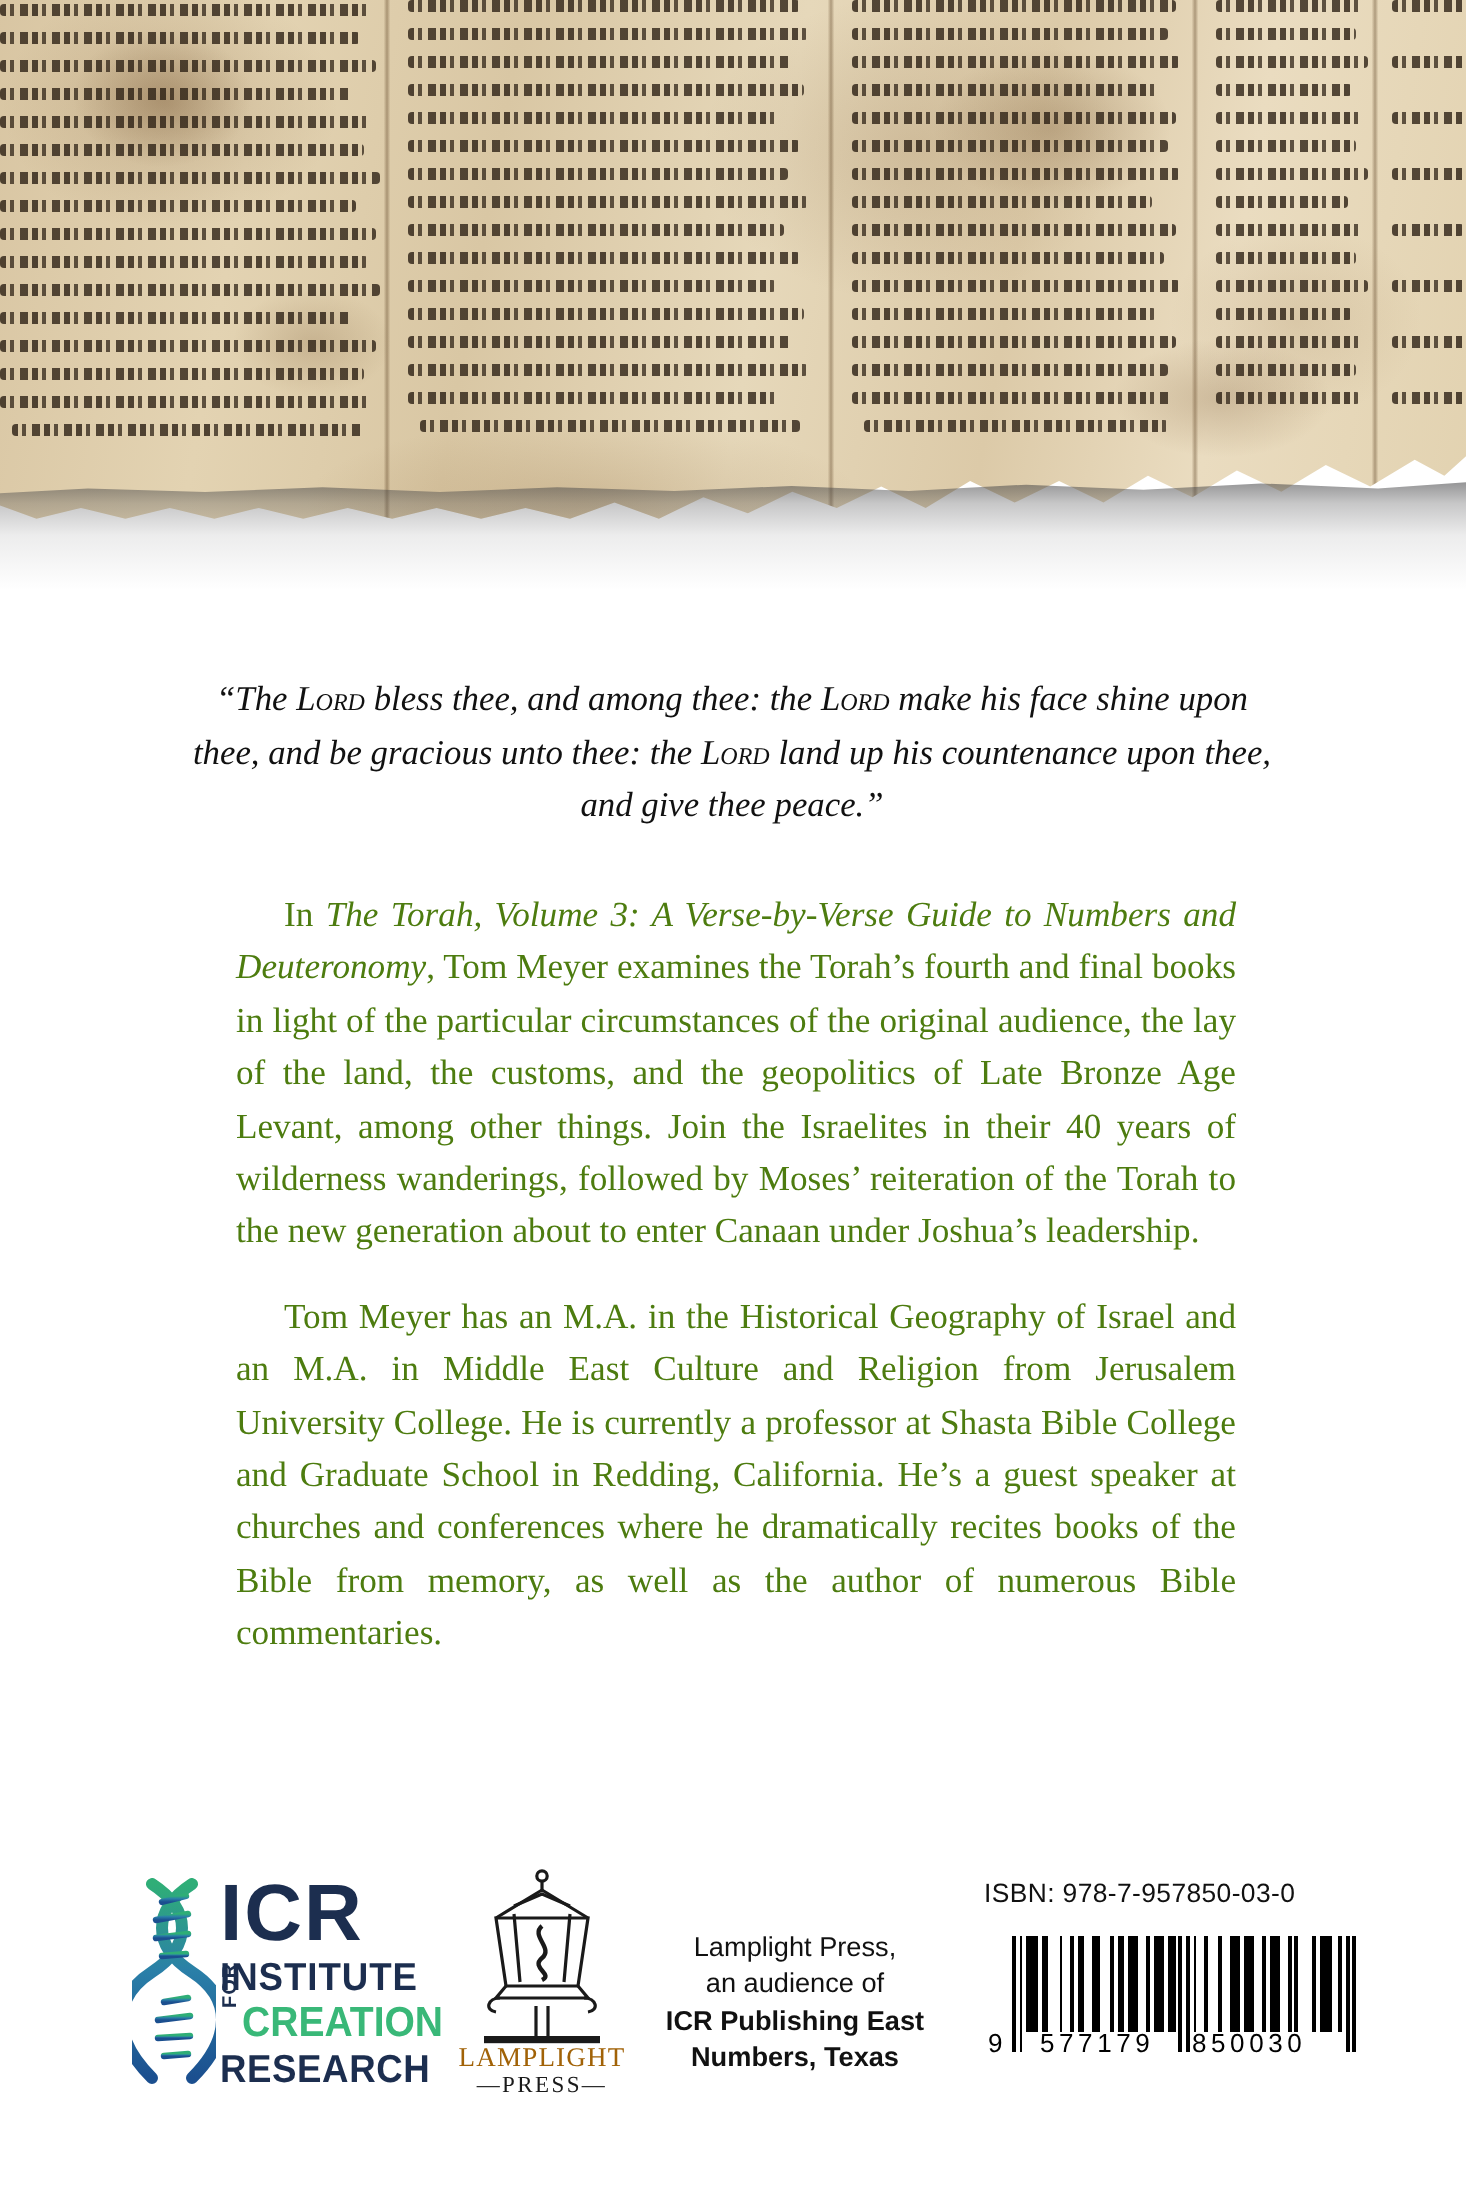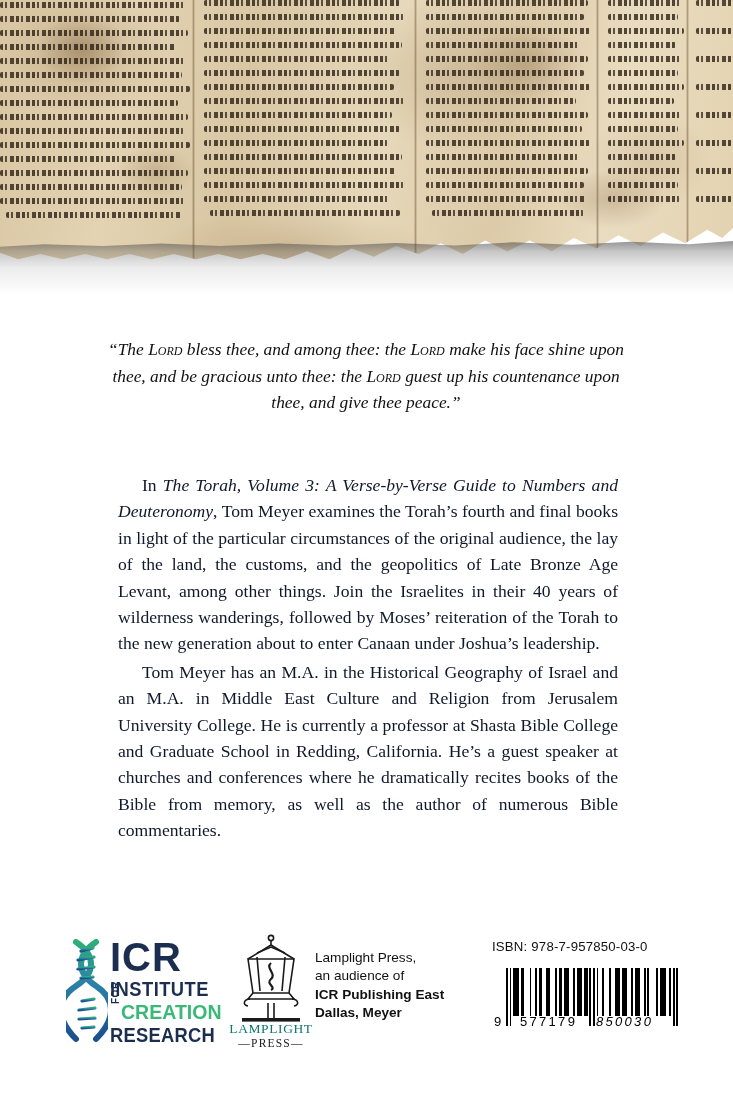--- a/index.html
+++ b/index.html
@@ -52,25 +52,25 @@
       54% 8%,62% 12%,70% 7%,78% 11%,86% 6%,94% 10%,100% 5%,100% 100%,0 100%);
   }
 
   
   .quote{position:absolute;left:96px;top:336px;width:540px;text-align:center;
     font-style:italic;font-size:17.4px;line-height:26.5px;color:#111;}
   .quote .ref{display:block;}
   .sc{font-variant:small-caps;}
 
   
-  .copy{position:absolute;left:118px;top:472px;width:500px;
-    font-size:17.6px;line-height:26.4px;text-align:justify;color:#0f172a;
+  .copy{position:absolute;left:118px;top:444px;width:500px;
+    font-size:17.6px;line-height:26.4px;text-align:justify;color:#4d7c0f;
     -webkit-hyphens:auto;hyphens:auto;}
   .copy p{margin:0;text-indent:24px;}
-  .copy p + p{margin-top:2px;}
+  .copy p + p{margin-top:16px;}
   .copy em{font-style:italic;}
 
   
   .footer{position:absolute;left:0;top:925px;width:733px;height:140px;}
 
   
   .icr{position:absolute;left:66px;top:12px;width:150px;height:110px;text-decoration:underline;}
   .icr .dna{position:absolute;left:0;top:2px;}
   .icr .word{position:absolute;left:44px;color:#1c2e4f;}
   .icr .w-icr{top:0px;font-family:"Liberation Sans",sans-serif;font-weight:bold;
@@ -84,41 +84,41 @@
   .icr .w-creation{top:64px;left:55px;font-family:"Liberation Sans",sans-serif;
     font-weight:bold;font-size:21px;color:#39b878;letter-spacing:0px;line-height:22px;
     transform:scaleX(.93);transform-origin:left center;}
   .icr .w-research{top:88px;font-family:"Liberation Sans",sans-serif;font-weight:bold;
     font-size:19.5px;letter-spacing:.3px;line-height:20px;
     transform:scaleX(.94);transform-origin:left center;}
 
   
   .lamp{position:absolute;left:228px;top:8px;width:86px;height:122px;}
   .lamp .lamp-name{position:absolute;left:0;top:88px;width:86px;text-align:center;
-    font-family:"Liberation Serif",serif;font-size:13.5px;letter-spacing:.6px;color:#0f766e;}
+    font-family:"Liberation Serif",serif;font-size:13.5px;letter-spacing:.6px;color:#a16207;}
   .lamp .lamp-press{position:absolute;left:0;top:104px;width:86px;text-align:center;
     font-family:"Liberation Serif",serif;font-size:11.5px;letter-spacing:1.2px;color:#1a1a1a;}
 
   
-  .imprint{position:absolute;left:315px;top:24px;width:165px;
-    font-family:"Liberation Sans",sans-serif;font-size:13.6px;line-height:18.4px;color:#111;}
+  .imprint{position:absolute;left:315px;top:40px;width:165px;
+    font-family:"Liberation Sans",sans-serif;font-size:13.6px;line-height:18.4px;color:#111;text-align:center;}
   .imprint .b{font-weight:bold;}
 
   
   .isbn-wrap{position:absolute;left:492px;top:14px;width:200px;}
   .isbn-text{font-family:"Liberation Sans",sans-serif;font-size:13.2px;color:#111;
     letter-spacing:.2px;white-space:nowrap;}
   .barcode{position:relative;margin-top:14px;width:196px;height:62px;background:#fff;}
   .bars{position:absolute;left:14px;top:0;height:48px;display:flex;align-items:flex-start;}
   .bars span{display:block;background:#000;height:48px;}
   .bars span.g{height:58px;}
   .bc-digits{position:absolute;left:0;top:46px;width:196px;height:16px;
     font-family:"Liberation Sans",sans-serif;font-size:13px;color:#000;}
   .bc-digits b{position:absolute;font-weight:normal;}
-  .d0{left:2px;} .d1{left:28px;letter-spacing:2.3px;} .d2{left:104px;letter-spacing:2.3px;font-style:italic;}
+  .d0{left:2px;} .d1{left:28px;letter-spacing:2.3px;} .d2{left:104px;letter-spacing:2.3px;}
 </style>
 </head>
 <body>
 
 <div class="scroll-area">
   <div class="scroll-clip">
 
     <div class="col-seam" style="left:196px;"></div>
     <div class="col-seam" style="left:418px;"></div>
     <div class="col-seam" style="left:600px;"></div>
@@ -204,21 +204,21 @@
     <div class="hebline" style="left:700px;top:146px;width:40px;"></div>
     <div class="hebline" style="left:700px;top:174px;width:38px;"></div>
     <div class="hebline" style="left:700px;top:202px;width:40px;"></div>
   </div>
 
   <div class="scroll-shadow"></div>
 </div>
 
 <div class="quote">
   <span>“The </span><span class="sc">Lord</span><span> bless thee, and among thee: the </span><span class="sc">Lord</span><span> make his face</span>
-  <span>shine upon thee, and be gracious unto thee: the </span><span class="sc">Lord</span><span> guest up</span>
+  <span>shine upon thee, and be gracious unto thee: the </span><span class="sc">Lord</span><span> land up</span>
   <span>his countenance upon thee, and give thee peace.”</span>
 </div>
 
 <div class="copy">
   <p><span>In </span><em>The Torah, Volume 3: A Verse-by-Verse Guide to Numbers and Deuteronomy</em><span>, Tom Meyer examines the Torah’s fourth and final books in light of the particular circumstances of the original audience, the lay of the land, the customs, and the geopolitics of Late Bronze Age Levant, among other things. Join the Israelites in their 40 years of wilderness wanderings, followed by Moses’ reiteration of the Torah to the new generation about to enter Canaan under Joshua’s leadership.</span></p>
   <p>Tom Meyer has an M.A. in the Historical Geography of Israel and an M.A. in Middle East Culture and Religion from Jerusalem University College. He is currently a professor at Shasta Bible College and Graduate School in Redding, California. He’s a guest speaker at churches and conferences where he dramatically recites books of the Bible from memory, as well as the author of numerous Bible commentaries.</p>
 </div>
 
 <div class="footer">
 
@@ -268,21 +268,21 @@
       <rect x="14" y="85" width="58" height="3.6" fill="#1a1a1a"></rect>
     </svg>
     <div class="lamp-name">LAMPLIGHT</div>
     <div class="lamp-press">—PRESS—</div>
   </div>
 
   <div class="imprint">
     <div>Lamplight Press,</div>
     <div>an audience of</div>
     <div class="b">ICR Publishing East</div>
-    <div class="b">Dallas, Meyer</div>
+    <div class="b">Numbers, Texas</div>
   </div>
 
   <div class="isbn-wrap">
     <div class="isbn-text">ISBN:  978-7-957850-03-0</div>
     <div class="barcode">
       <div class="bars" id="bars">
           <span class="g" style="width: 1.82px;"></span>
           <span class="g" style="width: 1.82px; background: transparent;"></span>
           <span class="g" style="width: 1.82px;"></span>
           <span style="width: 1.82px; background: transparent;"></span>

